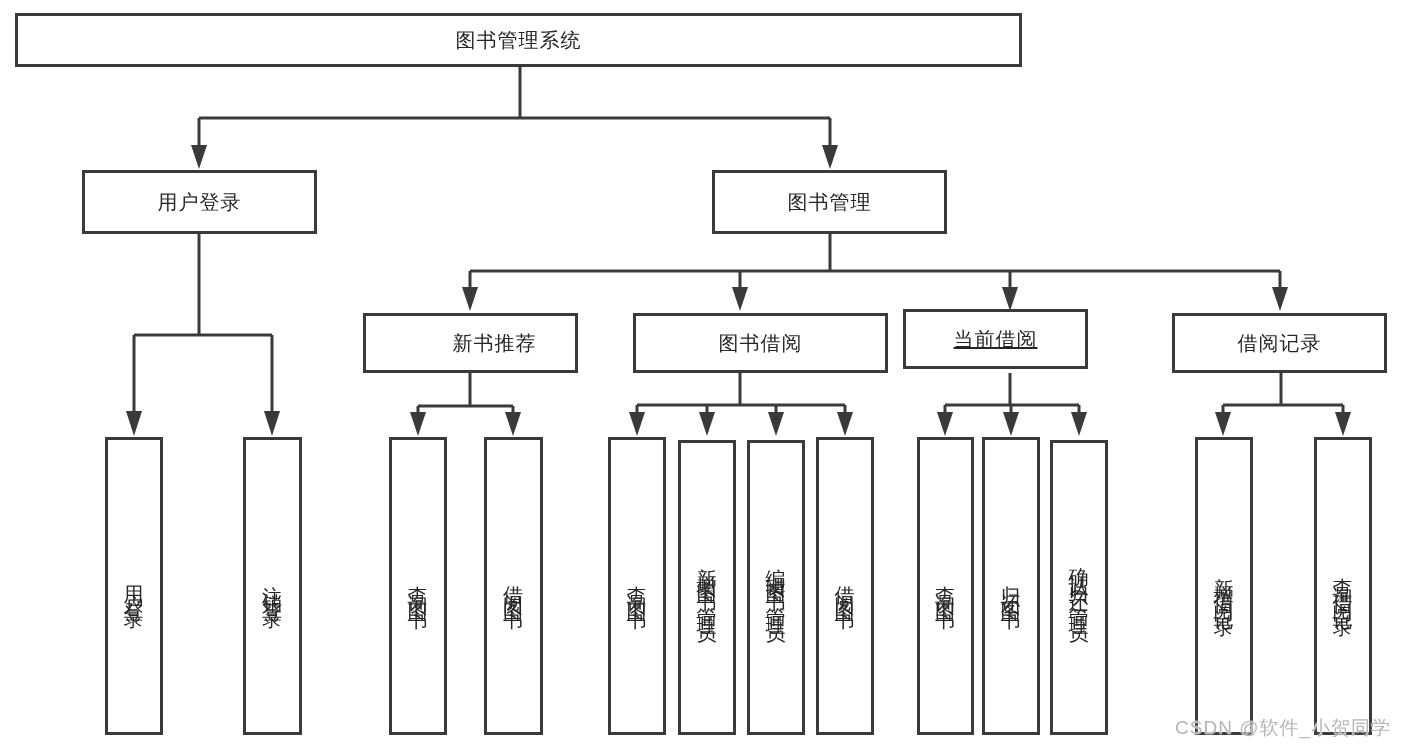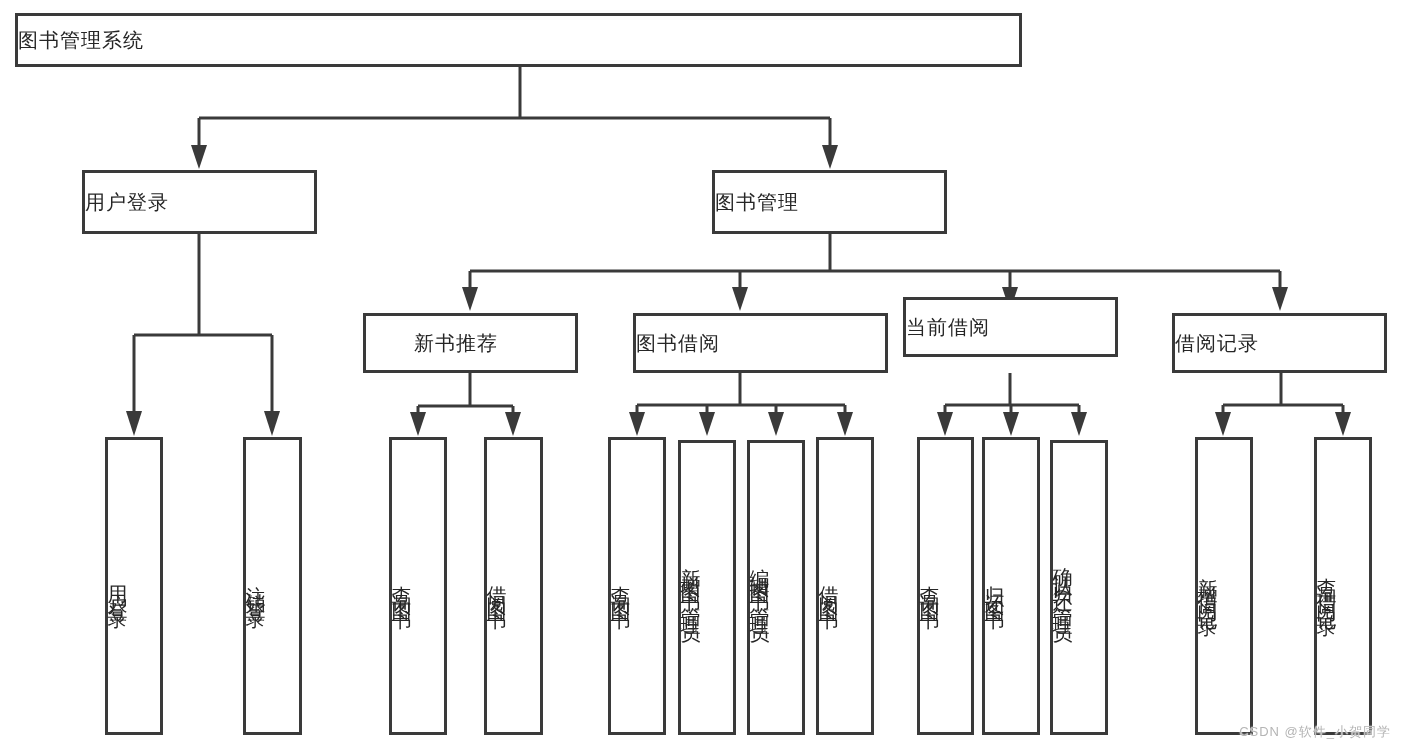--- a/index.html
+++ b/index.html
@@ -5,30 +5,30 @@
   html,body{margin:0;padding:0;background:#ffffff;}
   #canvas{
     position:relative;width:1405px;height:747px;background:#ffffff;overflow:hidden;
     font-family:"Liberation Sans", sans-serif;color:#262626;
   }
   #connectors{position:absolute;left:0;top:0;z-index:1;}
   #connectors line{stroke:#3a3a3a;stroke-width:3;}
   #connectors polygon{fill:#3a3a3a;stroke:none;}
   .node{
     position:absolute;box-sizing:border-box;background:#ffffff;
-    border:3px solid #3a3a3a;display:flex;align-items:center;justify-content:flex-start;
+    border:3px solid #3a3a3a;display:flex;align-items:center;justify-content:center;
     z-index:2;font-size:20px;line-height:1;letter-spacing:1px;white-space:nowrap;
   }
   .leaf .label-v{
     writing-mode:vertical-rl;text-orientation:mixed;letter-spacing:8px;
     font-size:20px;line-height:1;white-space:nowrap;
   }
   #watermark{
     position:absolute;right:14px;bottom:6px;z-index:3;
-    font-size:13px;letter-spacing:1px;color:#b5b5b5;
+    font-size:19px;letter-spacing:1px;color:#b5b5b5;
     text-shadow:0 0 2px #ffffff,0 0 1px #ffffff;
   }
 </style>
 </head>
 <body>
 
 <div id="canvas">
 
   <svg id="connectors" width="1405" height="747">
 
@@ -116,21 +116,21 @@
   <div class="node" style="left:712px;top:170px;width:235px;height:64px;">
     <span>图书管理</span>
   </div>
 
   <div class="node" style="left:363px;top:313px;width:215px;height:60px;padding-left:48px;">
     <span>新书推荐</span>
   </div>
   <div class="node" style="left:633px;top:313px;width:255px;height:60px;">
     <span>图书借阅</span>
   </div>
-  <div class="node" style="left:903px;top:297px;width:215px;height:60px;">
+  <div class="node" style="left:903px;top:309px;width:185px;height:60px;text-decoration:underline;">
     <span>当前借阅</span>
   </div>
   <div class="node" style="left:1172px;top:313px;width:215px;height:60px;">
     <span>借阅记录</span>
   </div>
 
   <div class="node leaf" style="left:105px;top:437px;width:58px;height:298px;">
     <span class="label-v">用户登录</span>
   </div>
   <div class="node leaf" style="left:243px;top:437px;width:59px;height:298px;">

